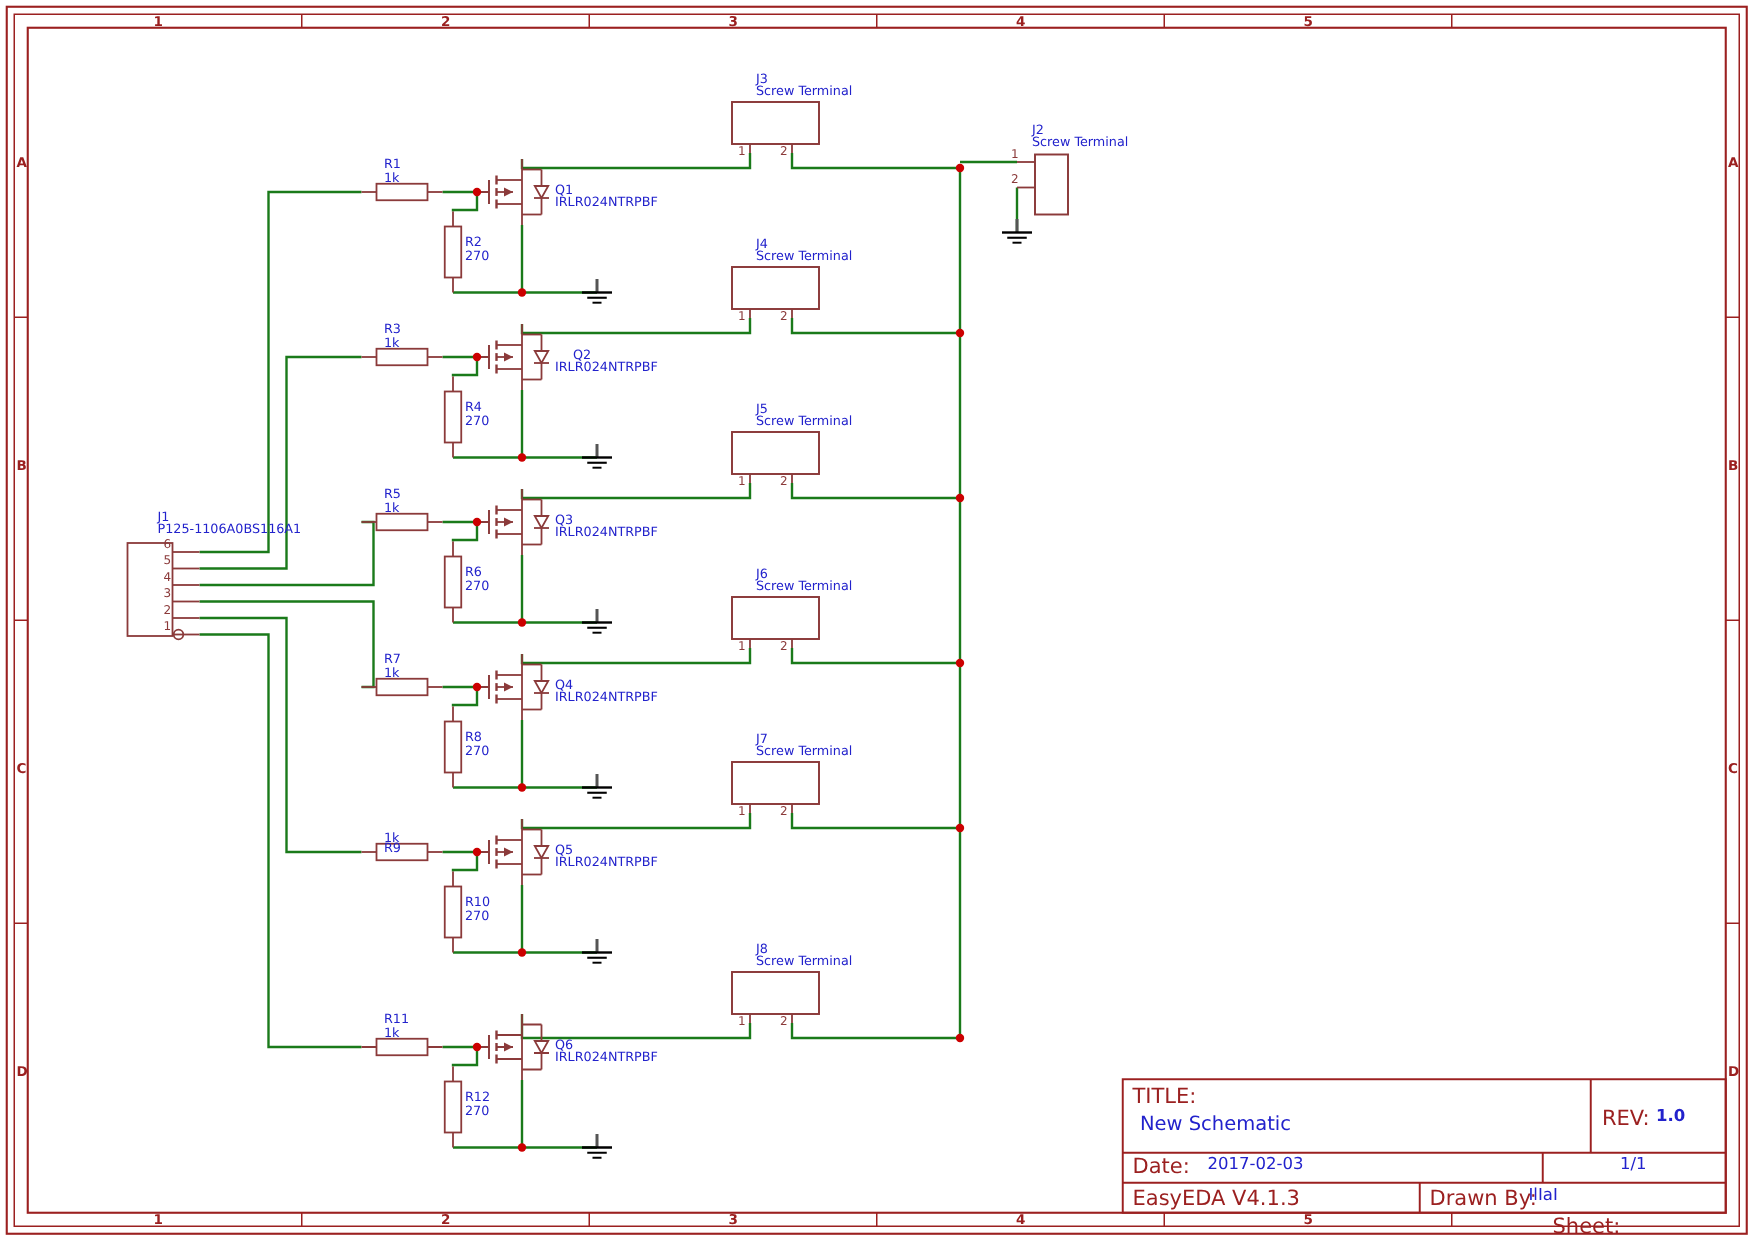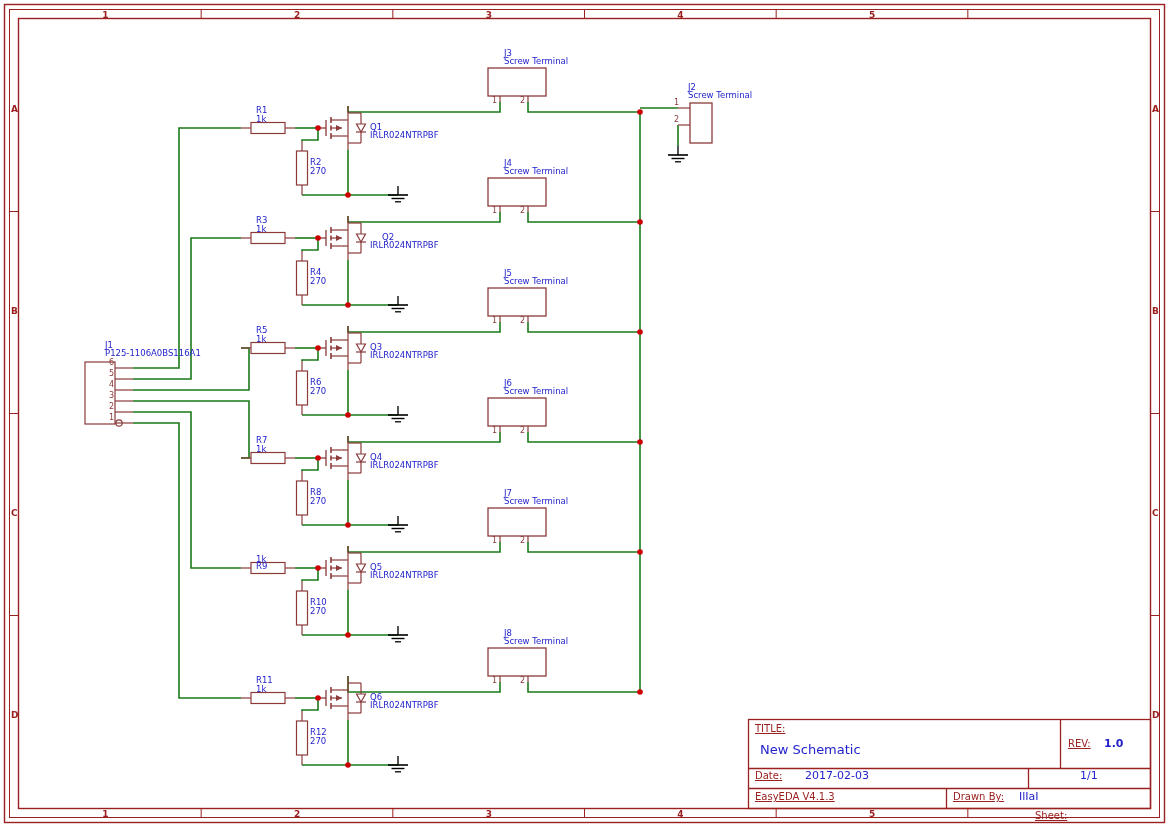--- a/index.html
+++ b/index.html
@@ -5,21 +5,21 @@
   html,body{margin:0;padding:0;background:#ffffff;}
   body{font-family:"DejaVu Sans","Liberation Sans",sans-serif;}
   #sheet{position:relative;width:1169px;height:827px;background:#fff;overflow:hidden;}
   #svgroot{position:absolute;left:0;top:0;}
   .txt{position:absolute;white-space:pre;line-height:1.05;}
   .ref{color:#2222cc;font-size:8.5px;}
   .val{color:#2222cc;font-size:8.5px;}
   .desig{color:#2222cc;font-size:8.5px;}
   .pinnum{color:#8b3a3a;font-size:8px;}
   .bordlbl{color:#9b2020;font-size:9px;font-weight:bold;}
-  .tb-label{color:#9b2020;font-size:10px;text-decoration:underline;}
+  .tb-label{color:#9b2020;font-size:14px;}
   .tb-value{color:#2222cc;font-size:11px;}
   .tb-title{color:#2222cc;font-size:13px;}
 </style>
 </head>
 <body>
 
 <div id="sheet">
 
   <svg id="svgroot" width="1169" height="827">
     <defs>

